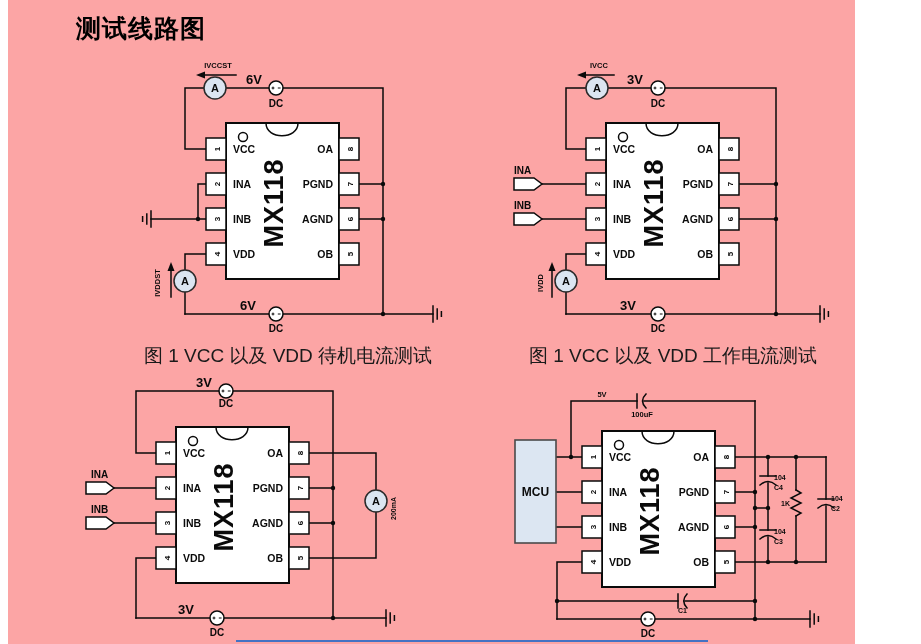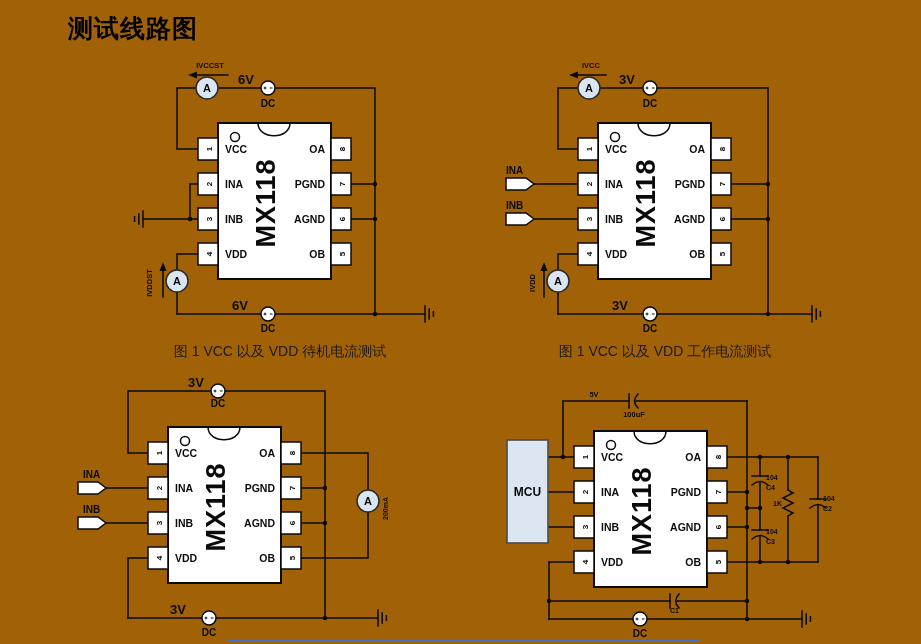--- a/index.html
+++ b/index.html
@@ -1,20 +1,20 @@
 <!DOCTYPE html>
 <html><head>
 <meta charset="utf-8">
 <style>
   html,body{margin:0;padding:0;background:#fff;}
-  .page{position:relative;width:921px;height:644px;background:#a16207;overflow:hidden;
-        font-family:"Liberation Sans","DejaVu Sans",sans-serif;}
+  .page{position:relative;width:847px;height:644px;background:#fca5a5;overflow:hidden;
+        font-family:"Liberation Sans","DejaVu Sans",sans-serif;margin-left:8px;}
   .page-title{position:absolute;left:68px;top:12px;font-size:25px;font-weight:bold;color:#000;
               letter-spacing:1px;}
-  .caption{position:absolute;top:343px;font-size:14px;color:#1a1a1a;text-align:center;width:340px;}
+  .caption{position:absolute;top:343px;font-size:19px;color:#1a1a1a;text-align:center;width:340px;}
   #cap1{left:110px;} #cap2{left:495px;}
   .bottom-rule{position:absolute;left:228px;top:640px;width:472px;height:2px;background:#4472c4;}
   svg{position:absolute;left:0;top:0;}
   .w{stroke:#0a0a0a;stroke-width:1.5;fill:none;stroke-linecap:square;}
   .body{fill:#fff;stroke:#0a0a0a;stroke-width:2;}
   .pinbox{fill:#fff;stroke:#0a0a0a;stroke-width:1.5;}
   .comp{fill:#fff;stroke:#0a0a0a;stroke-width:1.5;}
   .meter{fill:#dbe5f1;stroke:#2a2a2a;stroke-width:1.5;}
   .mcu{fill:#dce6f2;stroke:#4a4a4a;stroke-width:1.6;}
   .dot{fill:#0a0a0a;}

